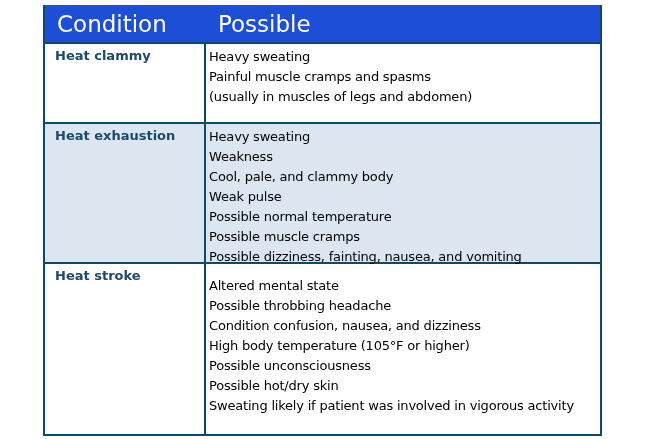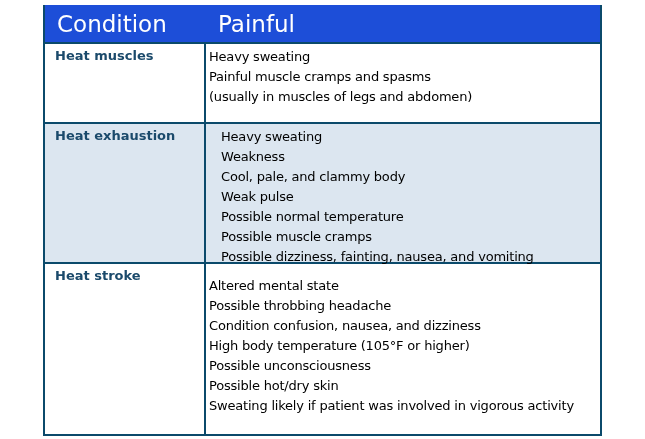--- a/index.html
+++ b/index.html
@@ -39,21 +39,21 @@
       padding-left: 12px;
       font-size: 23px;
       font-family: "DejaVu Sans", sans-serif;
     }
     .row {
       display: flex;
       box-sizing: border-box;
       border-top: 2px solid #0b4a6b;
     }
     .row:first-of-type { border-top: none; }
-    .row.shaded { background: #dce6f0; gap: 12px; }
+    .row.shaded { background: #dce6f0; }
     .cond {
       width: 161px;
       box-sizing: border-box;
       border-right: 2px solid #0b4a6b;
       padding: 4px 0 0 10px;
       color: #1b4a6b;
       font-weight: bold;
       font-size: 13px;
       font-family: "DejaVu Sans", sans-serif;
     }
@@ -73,25 +73,25 @@
     .row-exhaust { height: 140px; }
     .row-stroke { height: 172px; }
     .row-stroke .symp { padding-top: 12px; }
   </style>
 </head>
 <body>
 
 <div class="table">
   <div class="header">
     <div class="h1">Condition</div>
-    <div class="h2">Painful</div>
+    <div class="h2">Possible</div>
   </div>
 
   <div class="row row-cramps">
-    <div class="cond">Heat muscles</div>
+    <div class="cond">Heat clammy</div>
     <div class="symp">
       <div class="line">Heavy sweating</div>
       <div class="line">Painful muscle cramps and spasms</div>
       <div class="line">(usually in muscles of legs and abdomen)</div>
     </div>
   </div>
 
   <div class="row row-exhaust shaded">
     <div class="cond">Heat exhaustion</div>
     <div class="symp">

